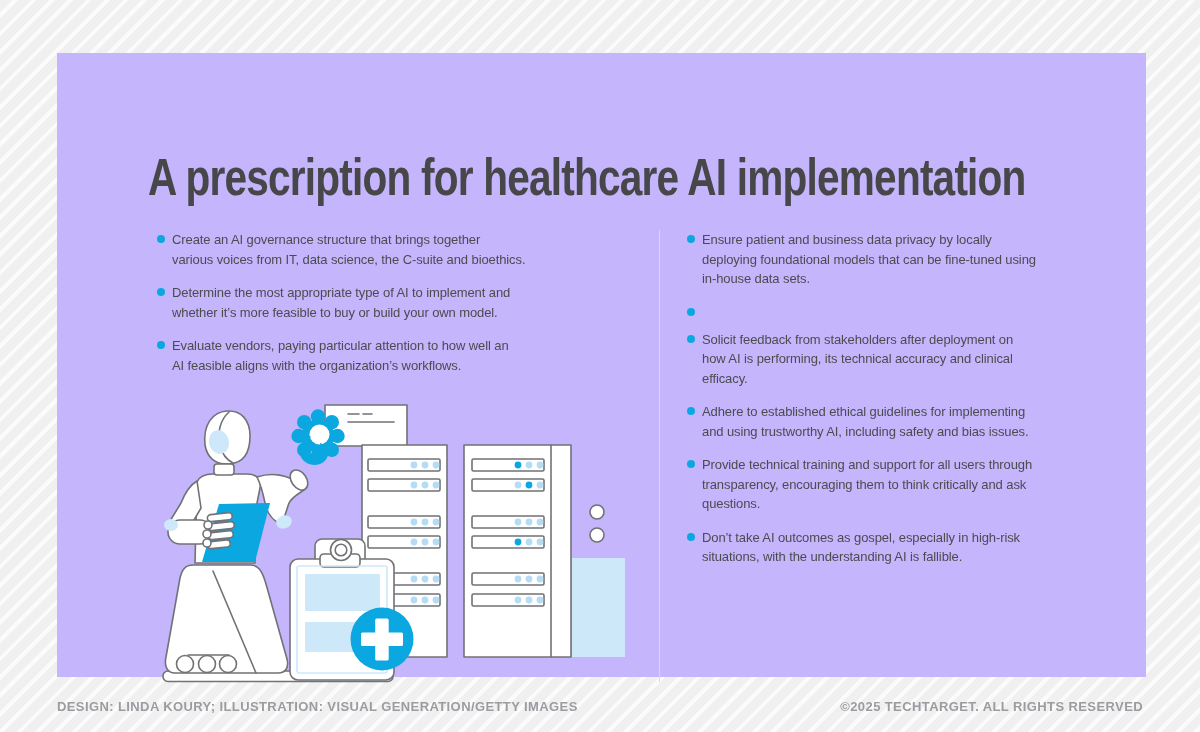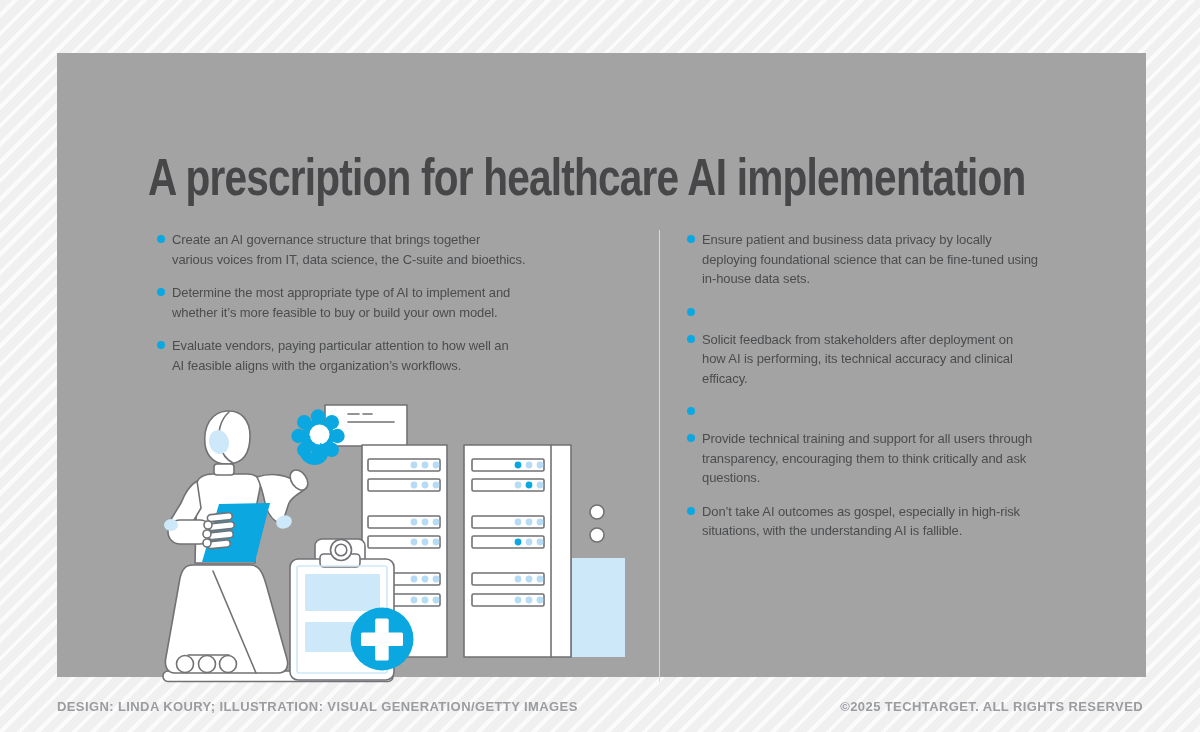--- a/index.html
+++ b/index.html
@@ -15,21 +15,21 @@
   *{margin:0;padding:0;box-sizing:border-box;}
   html,body{width:1200px;height:732px;}
   body{
     font-family:"Liberation Sans",sans-serif;
     background:repeating-linear-gradient(135deg,#f0f0f1 0 9px,#fbfbfc 9px 13px);
     position:relative;
     overflow:hidden;
   }
   .card{
     position:absolute;left:57px;top:53px;width:1089px;height:624px;
-    background:#a3a3a3;
+    background:#c4b5fd;
   }
   .title{
     position:absolute;left:91px;top:94px;
     font-size:52px;font-weight:bold;color:var(--title);
     letter-spacing:-1px;white-space:nowrap;
     transform:scaleX(0.78);transform-origin:left top;
   }
   .col{position:absolute;top:177px;}
   .col-left{left:100px;width:500px;}
   .col-right{left:630px;width:512px;}
@@ -83,34 +83,36 @@
       <span class="bullet-dot"></span>
       <span class="bullet-text">Evaluate vendors, paying particular attention to how well an
 AI feasible aligns with the organization’s workflows.</span>
     </div>
   </div>
 
   <div class="col col-right">
     <div class="bullet-item">
       <span class="bullet-dot"></span>
       <span class="bullet-text">Ensure patient and business data privacy by locally
-deploying foundational science that can be fine-tuned using
+deploying foundational models that can be fine-tuned using
 in-house data sets.</span>
     </div>
     <div class="bullet-item">
       <span class="bullet-dot"></span>
     </div>
     <div class="bullet-item">
       <span class="bullet-dot"></span>
       <span class="bullet-text">Solicit feedback from stakeholders after deployment on
 how AI is performing, its technical accuracy and clinical
 efficacy.</span>
     </div>
     <div class="bullet-item">
       <span class="bullet-dot"></span>
+      <span class="bullet-text">Adhere to established ethical guidelines for implementing
+and using trustworthy AI, including safety and bias issues.</span>
     </div>
     <div class="bullet-item">
       <span class="bullet-dot"></span>
       <span class="bullet-text">Provide technical training and support for all users through
 transparency, encouraging them to think critically and ask
 questions.</span>
     </div>
     <div class="bullet-item">
       <span class="bullet-dot"></span>
       <span class="bullet-text">Don’t take AI outcomes as gospel, especially in high-risk

